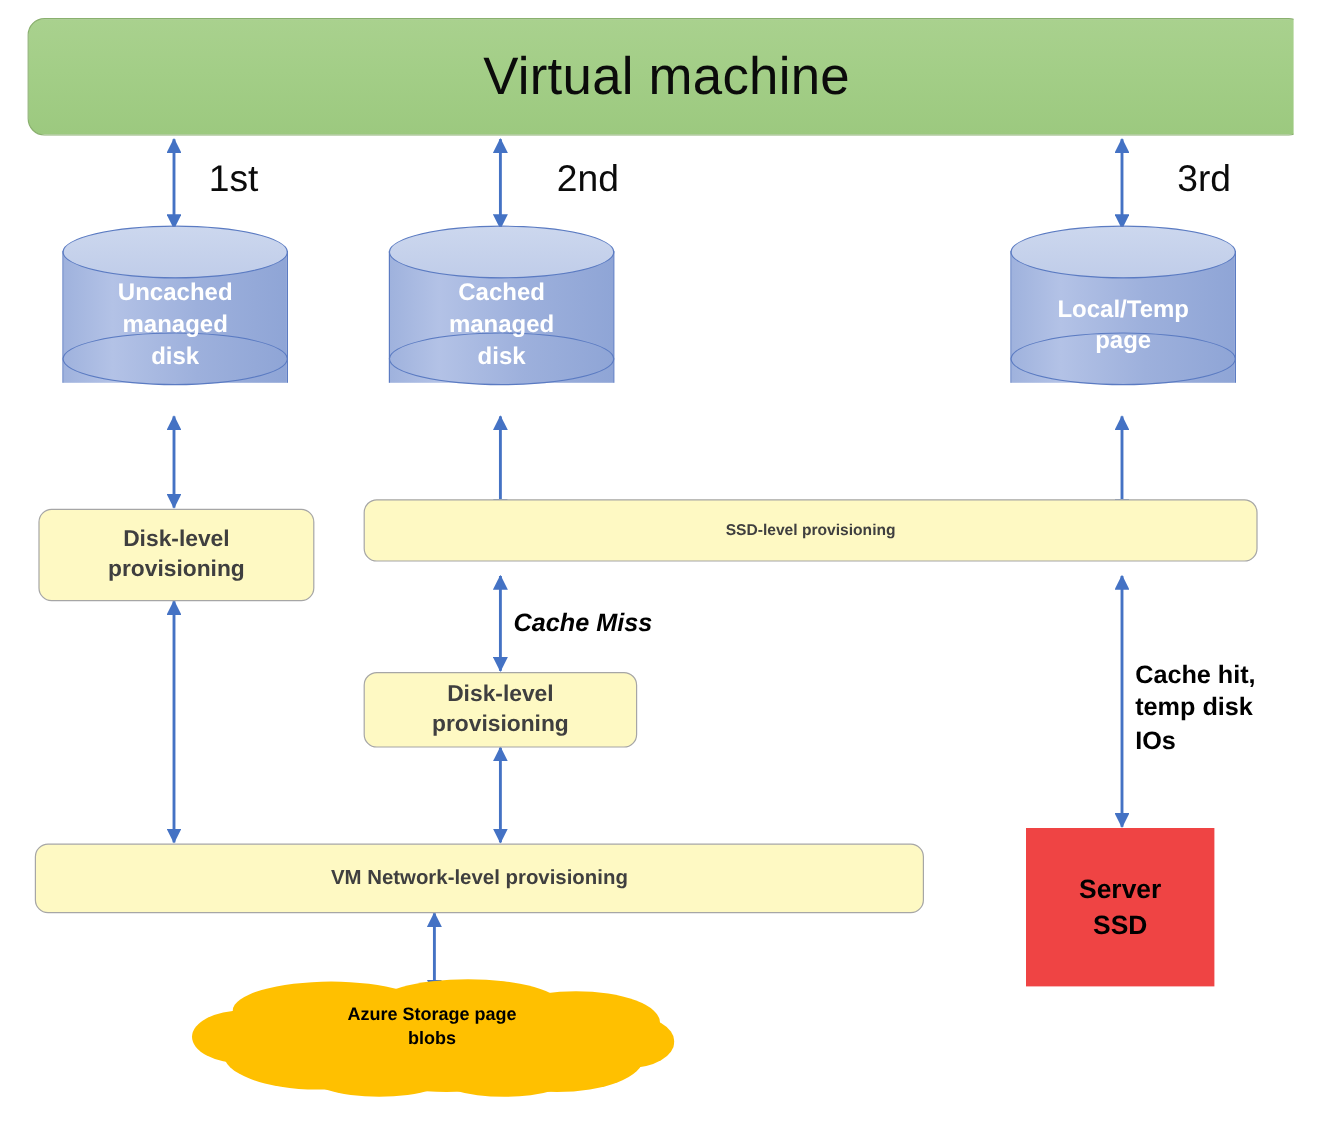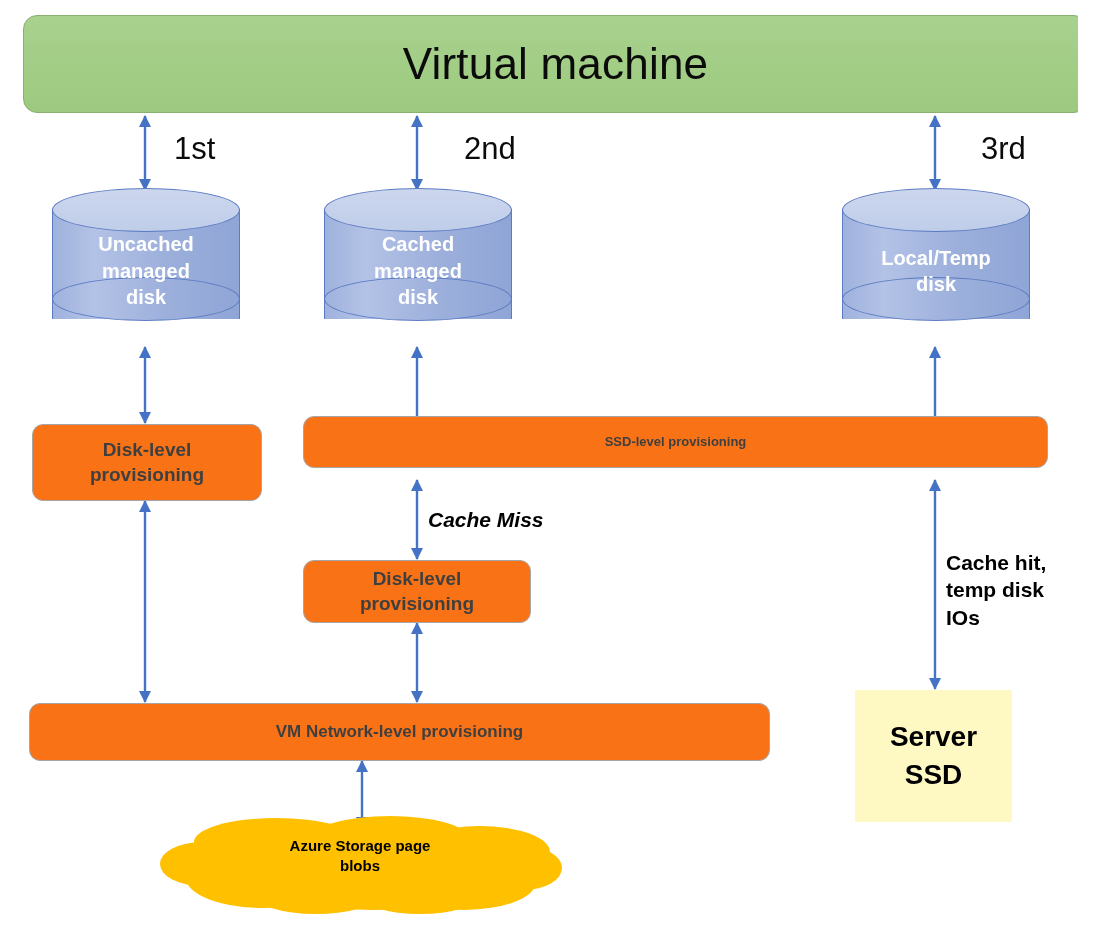--- a/index.html
+++ b/index.html
@@ -90,41 +90,41 @@
     font-size: 20px;
     font-weight: bold;
     line-height: 1.32;
     white-space: pre-line;
   }
 
   
   .provbox {
     border: 1.6px solid #a6a6a6;
     border-radius: 11px;
-    background: #f97316;
+    background: #fef9c3;
     box-sizing: border-box;
     display: flex;
     align-items: center;
     justify-content: center;
     text-align: center;
     color: #3f3f3f;
     font-weight: bold;
     white-space: pre-line;
     line-height: 1.3;
   }
 
   
   #server-ssd {
-    background: #fef9c3;
+    background: #ef4444;
     display: flex;
     align-items: center;
     justify-content: center;
     text-align: center;
     color: #000000;
-    font-size: 28px;
+    font-size: 22px;
     font-weight: bold;
     line-height: 1.35;
     white-space: pre-line;
   }
 
   
   #cloud-wrap { left: 158px; top: 812px; width: 404px; height: 104px; }
   #cloud-wrap svg { display: block; }
   #cloud-label {
     position: absolute;
@@ -220,21 +220,21 @@
     <div class="cyl-text">Cached
 managed
 disk</div>
   </div>
 
   <div class="abs cyl" style="left:842px; top:188px;">
     <div class="body"></div>
     <div class="bottom"></div>
     <div class="top"></div>
     <div class="cyl-text">Local/Temp
-disk</div>
+page</div>
   </div>
 
   <div class="abs provbox" style="left:32px; top:424px; width:230px; height:77px; font-size:19px;">Disk-level
 provisioning</div>
 
   <div class="abs provbox" style="left:303px; top:416px; width:745px; height:52px; font-size:13px;">SSD-level provisioning</div>
 
   <div class="abs note" style="left:428px; top:506px;font-style:italic;">Cache Miss</div>
 
   <div class="abs provbox" style="left:303px; top:560px; width:228px; height:63px; font-size:19px;">Disk-level

